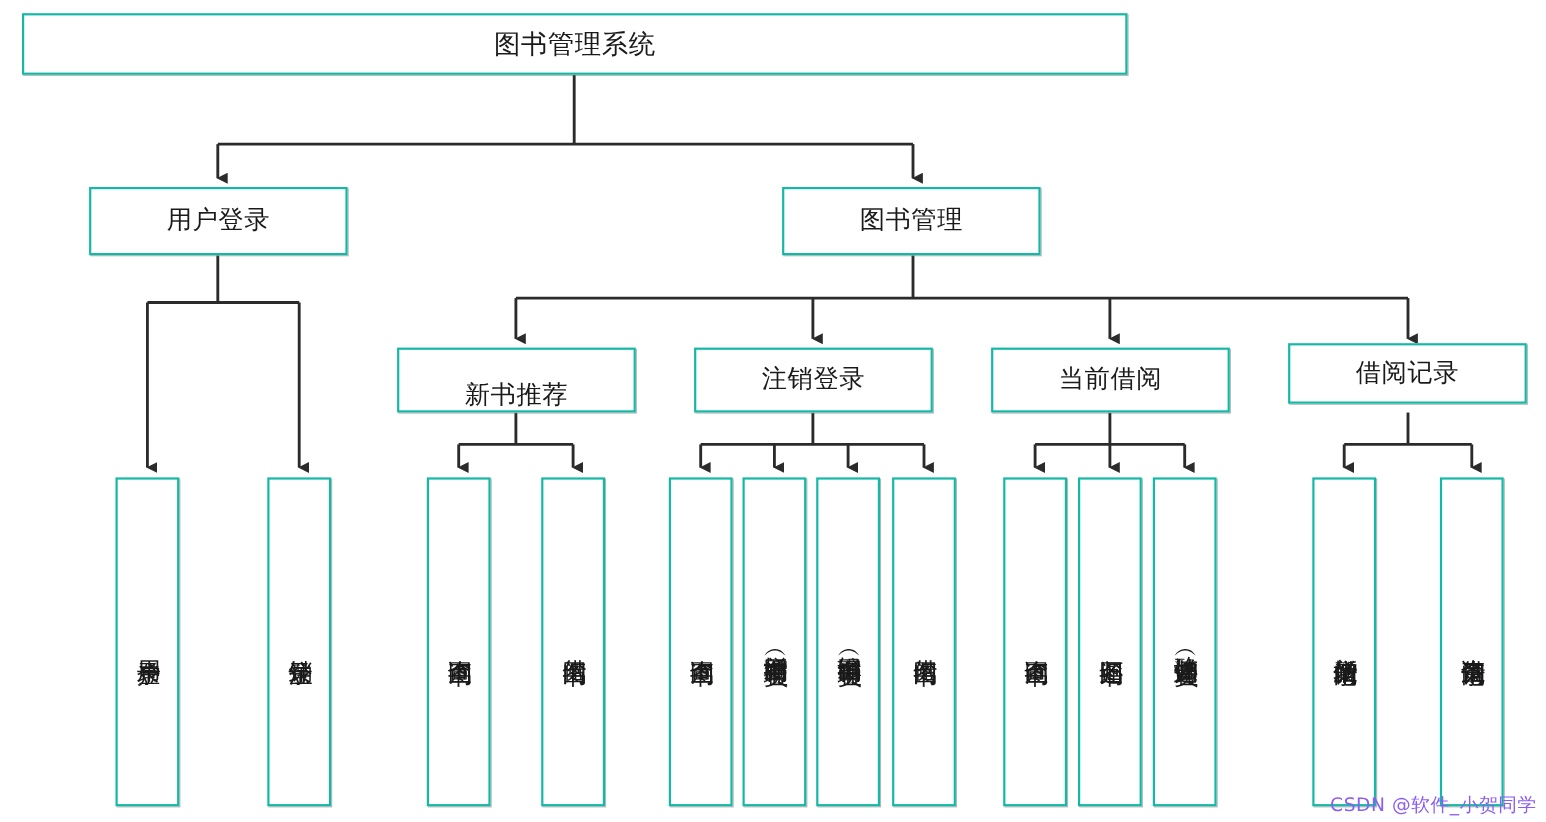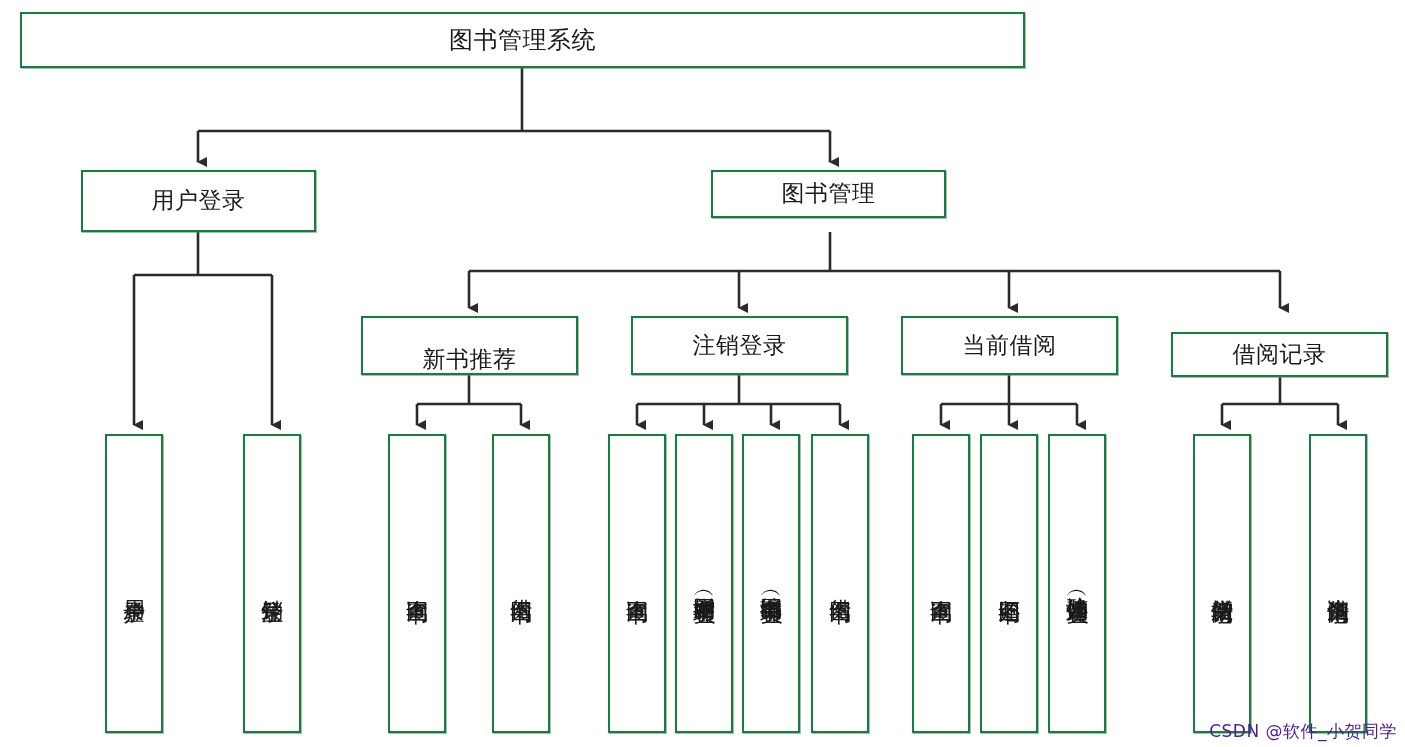--- a/index.html
+++ b/index.html
@@ -22,21 +22,21 @@
     position: absolute;
     left: 0;
     top: 0;
     width: 1405px;
     height: 747px;
     pointer-events: none;
   }
   .node {
     position: absolute;
     box-sizing: border-box;
-    border: 2px solid #15803d;
+    border: 2px solid #14b8a6;
     background: #ffffff;
     display: flex;
     align-items: center;
     justify-content: center;
     text-align: center;
     color: #1a1a1a;
     box-shadow: 1px 1px 0 rgba(120,120,120,0.55);
   }
   .node .label {
     display: block;
@@ -63,21 +63,21 @@
     line-height: 1.12;
     letter-spacing: 1px;
     white-space: normal;
     max-height: 100%;
   }
   .watermark {
     position: absolute;
     right: 8px;
     bottom: 4px;
     font-size: 17px;
-    color: #4c1d95;
+    color: #8b5cf6;
     white-space: nowrap;
     letter-spacing: 0.5px;
   }
 </style>
 </head>
 <body>
 
 <div id="canvas">
 
   <svg class="links" viewBox="0 0 1405 747">
@@ -130,34 +130,34 @@
     </g>
   </svg>
 
   <div class="node h root" style="left:20px; top:12px; width:1005px; height:56px;">
     <span class="label">图书管理系统</span>
   </div>
 
   <div class="node h" style="left:81px; top:170px; width:235px; height:62px;">
     <span class="label">用户登录</span>
   </div>
-  <div class="node h" style="left:711px; top:170px; width:235px; height:48px;">
+  <div class="node h" style="left:711px; top:170px; width:235px; height:62px;">
     <span class="label">图书管理</span>
   </div>
 
   <div class="node h" style="left:361px; top:316px; width:217px; height:59px;align-items:flex-end;">
     <span class="label">新书推荐</span>
   </div>
   <div class="node h" style="left:631px; top:316px; width:217px; height:59px;">
     <span class="label">注销登录</span>
   </div>
   <div class="node h" style="left:901px; top:316px; width:217px; height:59px;">
     <span class="label">当前借阅</span>
   </div>
-  <div class="node h" style="left:1171px; top:332px; width:217px; height:45px;">
+  <div class="node h" style="left:1171px; top:312px; width:217px; height:55px;">
     <span class="label">借阅记录</span>
   </div>
 
   <div class="node v" style="left:105px; top:434px; width:58px; height:299px;">
     <span class="label">用户登录</span>
   </div>
   <div class="node v" style="left:243px; top:434px; width:58px; height:299px;">
     <span class="label">注销登录</span>
   </div>
 

